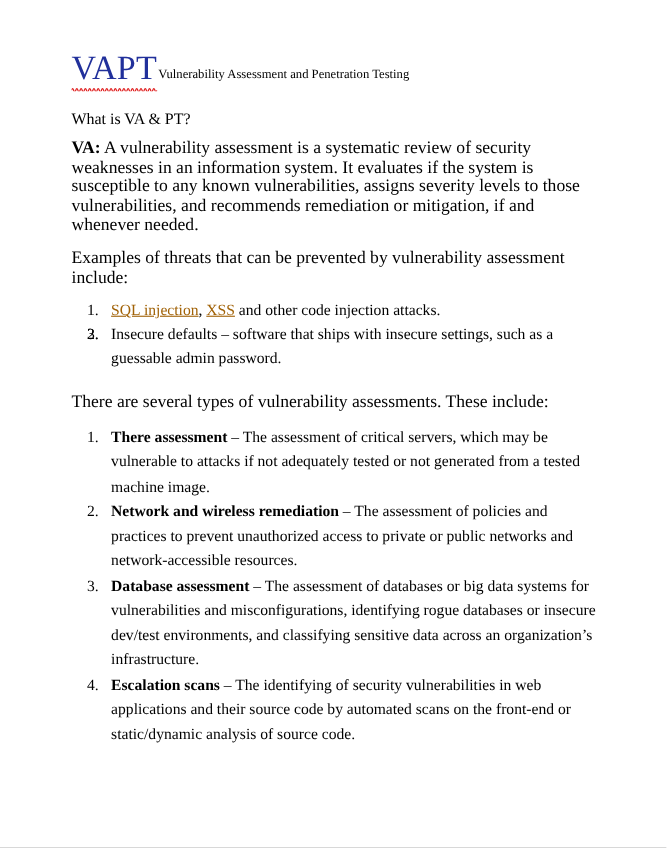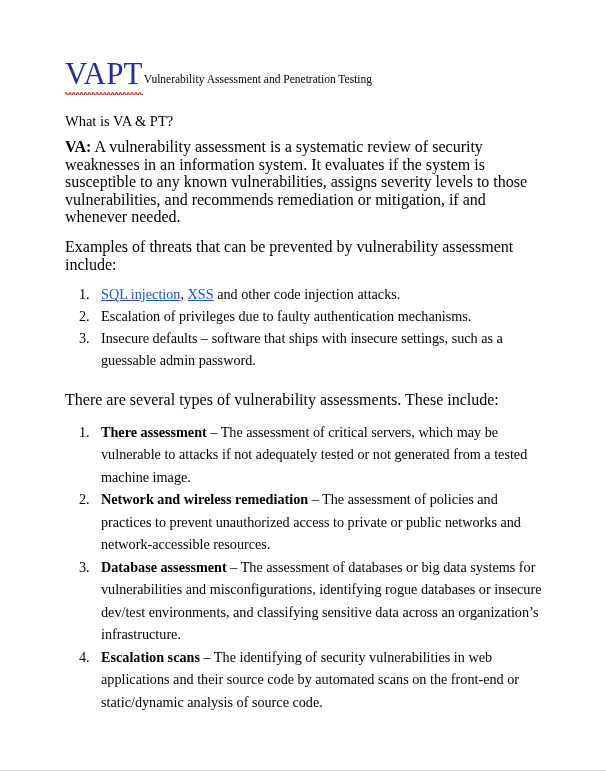--- a/index.html
+++ b/index.html
@@ -20,21 +20,21 @@
     height: 771px;
     background: #ffffff;
     box-sizing: border-box;
     border-bottom: 1px solid #d8d8d8;
     overflow: hidden;
   }
 
   .page-content {
     position: absolute;
     left: 65px;
-    top: 56px;
+    top: 44px;
     width: 478px;
   }
 
   
   .title-block {
     position: relative;
     white-space: nowrap;
     margin-bottom: 14px;
     height: 42px;
   }
@@ -95,21 +95,21 @@
 
   p.types-para {
     margin: 0 0 12px 0;
   }
 
   .bold {
     font-weight: bold;
   }
 
   .link {
-    color: #1d4ed8;
+    color: #a16207;
     text-align: right;
   }
 
   
   ol.doc-list {
     margin: 0;
     padding: 0;
     list-style: none;
   }
 
@@ -165,21 +165,21 @@
 
     <p class="body-para lead-para"><span class="bold">VA:</span><span> A vulnerability assessment is a systematic review of security weaknesses in an information system. It evaluates if the system is susceptible to any known vulnerabilities, assigns severity levels to those vulnerabilities, and recommends remediation or mitigation, if and whenever needed.</span></p>
 
     <p class="body-para intro-para">Examples of threats that can be prevented by vulnerability assessment include:</p>
 
     <ol class="doc-list threats-list">
       <li>
         <span class="marker">1.</span><a class="link" href="#">SQL injection</a><span>, </span><a class="link" href="#">XSS</a><span> and other code injection attacks.</span>
       </li>
       <li>
-        <span class="marker">2.</span><span>Escalation of privileges due to faulty authentication mechanisms.</span>
+        <span class="marker">2.</span>
       </li>
       <li>
         <span class="marker">3.</span><span>Insecure defaults – software that ships with insecure settings, such as a guessable admin password.</span>
       </li>
     </ol>
 
     <p class="body-para types-para">There are several types of vulnerability assessments. These include:</p>
 
     <ol class="doc-list types-list">
       <li>

